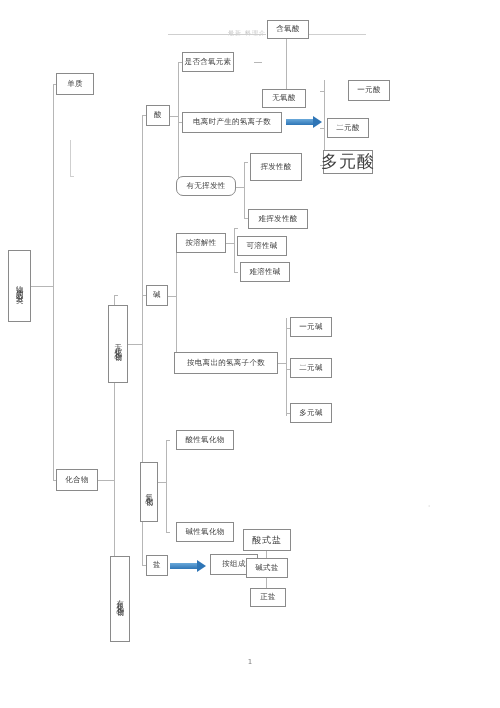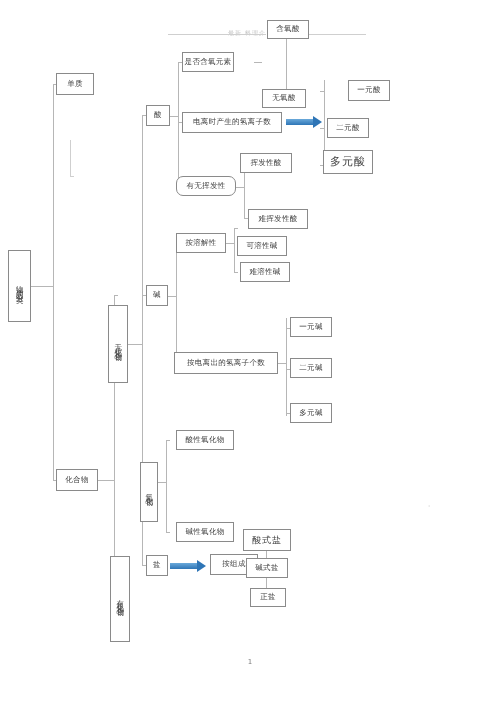--- a/index.html
+++ b/index.html
@@ -26,21 +26,21 @@
     letter-spacing:.3px;
     white-space:nowrap;
   }
   .box.vert{
     writing-mode:vertical-rl;
     text-orientation:upright;
     white-space:normal;
     letter-spacing:2.5px;
     line-height:1;
   }
-  .box.big{font-size:11px;letter-spacing:1px;}
+  .box.big{font-size:17px;letter-spacing:1px;}
   .box.mid{font-size:9px;letter-spacing:.8px;}
   .ln{position:absolute;background:#b6b6b6;}
   .ln.h{height:1px;}
   .ln.v{width:1px;}
   .ln.pale{background:#cfcfcf;}
   .arrow{position:absolute;height:12px;}
   .arrow .shaft{
     position:absolute;left:0;top:3px;height:6px;
     background:linear-gradient(#6aa9da,#2e75b6);
   }
@@ -148,21 +148,21 @@
 
   <div class="box" style="left:339px;top:80px;width:42px;height:21px;margin-left:9px;">一元酸</div>
   <div class="box" style="left:327px;top:118px;width:42px;height:20px;">二元酸</div>
   <div class="box big" style="left:323px;top:150px;width:50px;height:24px;">多元酸</div>
 
   <div class="ln h" style="left:236px;top:187px;width:8px;"></div>
   <div class="ln v" style="left:244px;top:162px;height:56px;"></div>
   <div class="ln h" style="left:244px;top:162px;width:4px;"></div>
   <div class="ln h" style="left:244px;top:218px;width:4px;"></div>
 
-  <div class="box" style="left:240px;top:153px;width:52px;height:20px;">挥发性酸</div>
+  <div class="box" style="left:250px;top:153px;width:52px;height:28px;">挥发性酸</div>
   <div class="box" style="left:248px;top:209px;width:60px;height:20px;">难挥发性酸</div>
 
   <div class="ln h" style="left:168px;top:296px;width:8px;"></div>
   <div class="ln v" style="left:176px;top:243px;height:120px;"></div>
   <div class="ln h" style="left:176px;top:243px;width:4px;"></div>
   <div class="ln h" style="left:176px;top:363px;width:4px;"></div>
 
   <div class="box" style="left:176px;top:233px;width:50px;height:20px;">按溶解性</div>
 
   <div class="box" style="left:174px;top:352px;width:104px;height:22px;">按电离出的氢离子个数</div>

